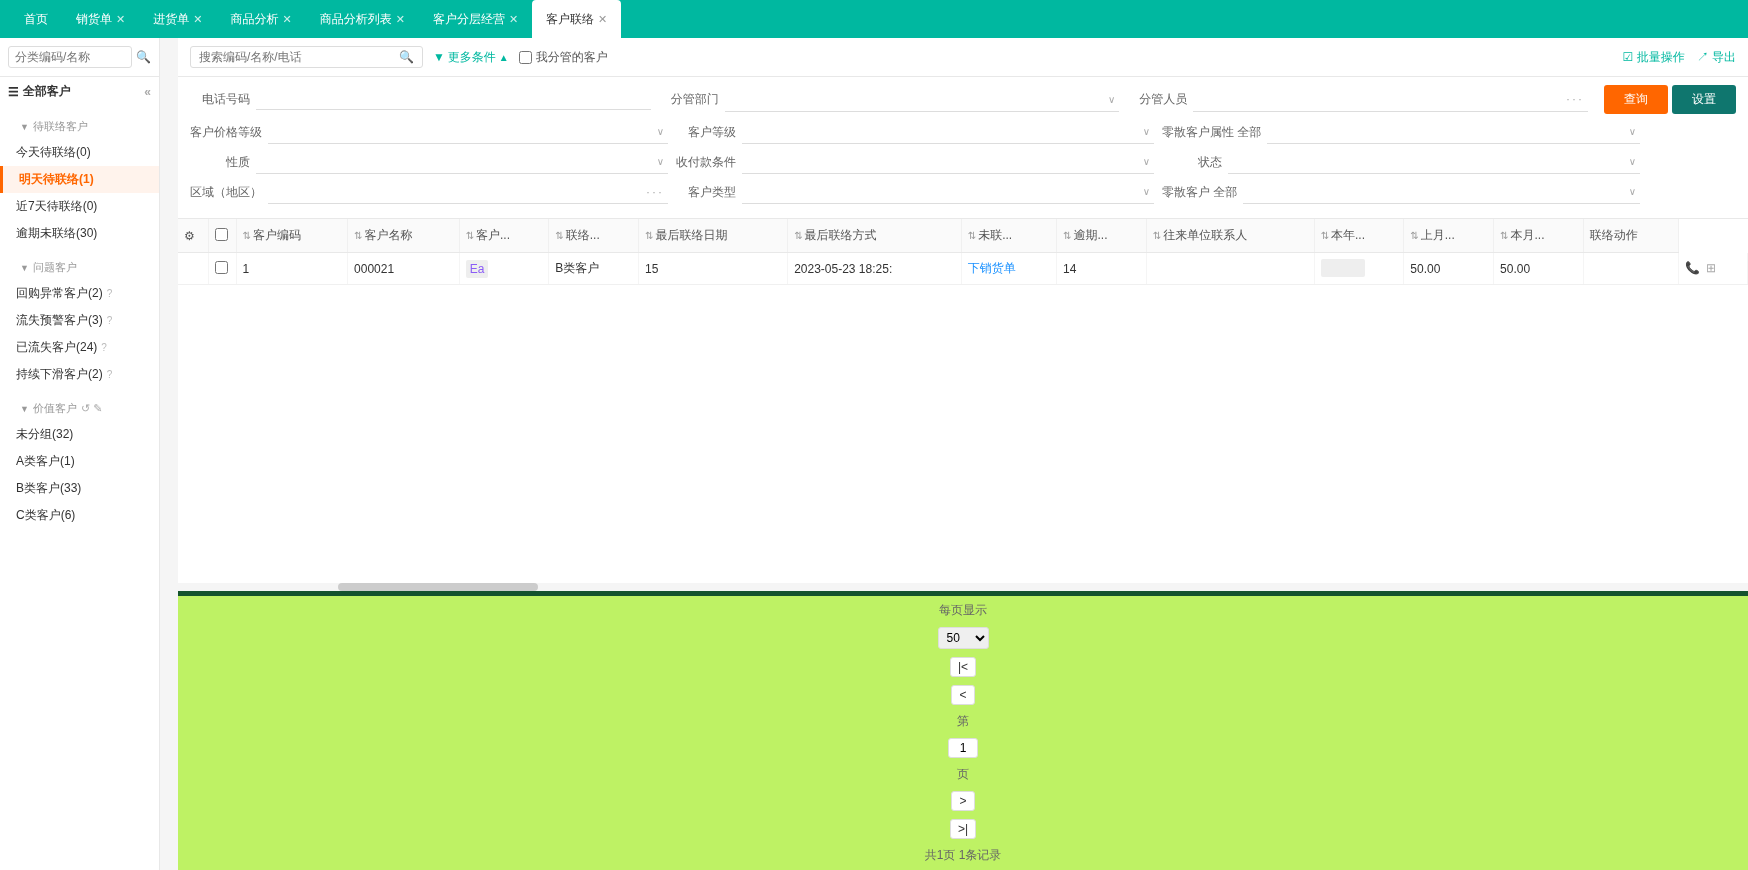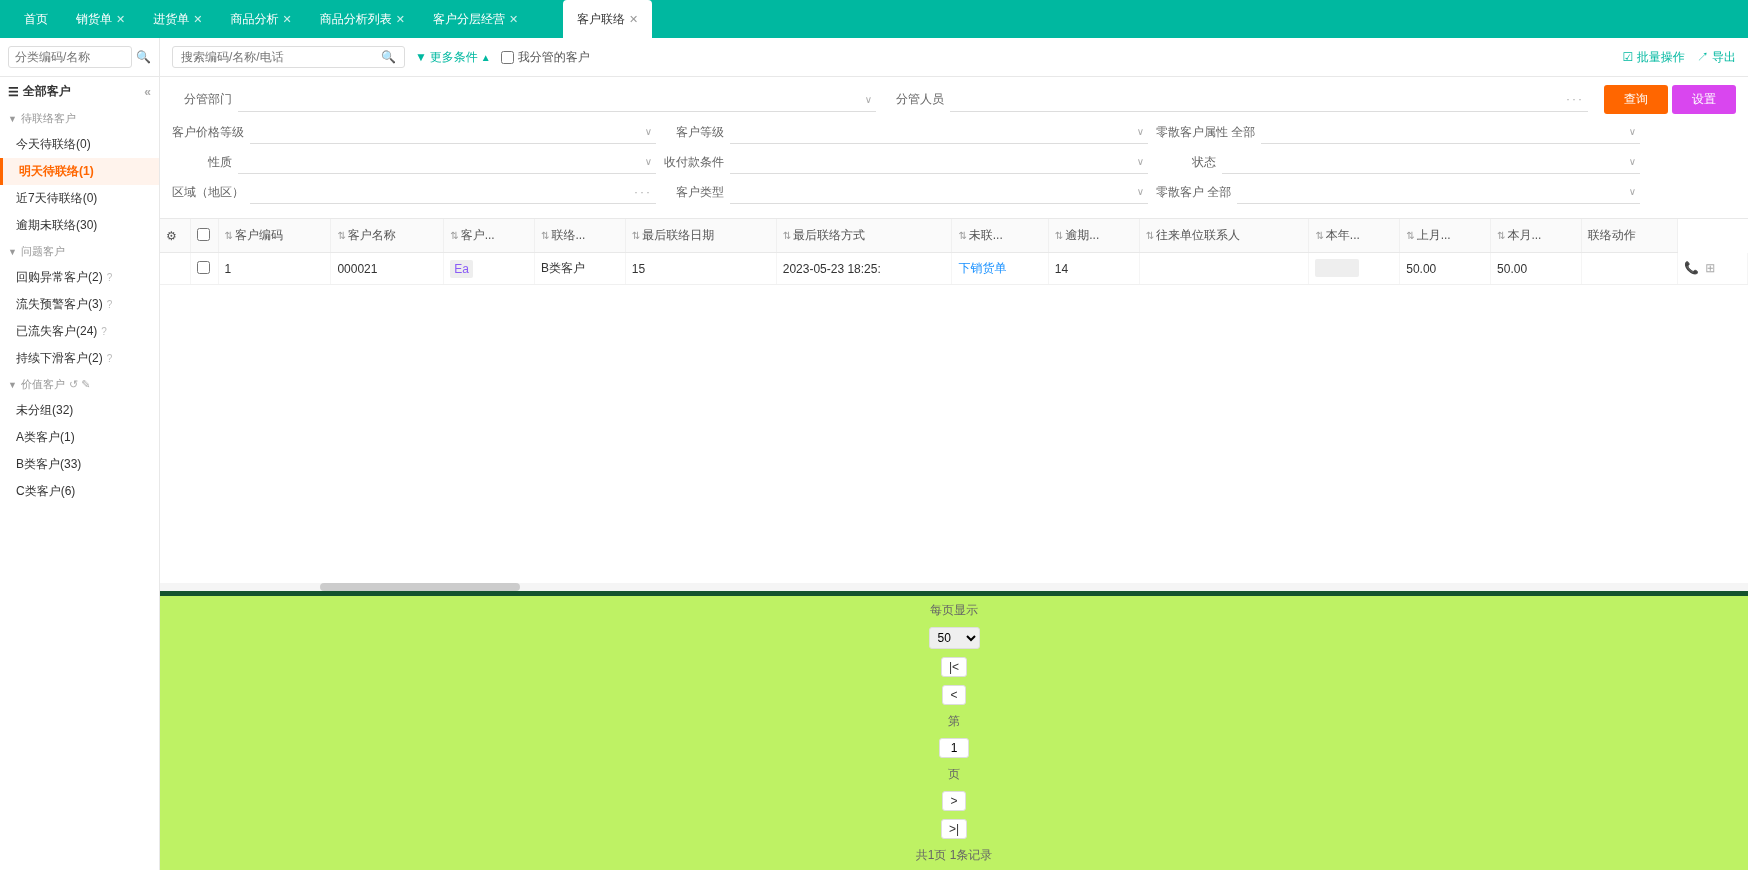--- a/index.html
+++ b/index.html
@@ -1,35 +1,35 @@
 <!DOCTYPE html>
 <html><head>
   <meta charset="utf-8">
   <style>
     * { box-sizing: border-box; margin: 0; padding: 0; font-family: 'Microsoft YaHei', SimSun, sans-serif; font-size: 12px; }
     body { background: #f5f5f5; }
 
     
     .top-nav { background: #00b8a0; display: flex; align-items: center; height: 38px; padding: 0 10px; }
     .top-nav .nav-item { color: #fff; padding: 0 14px; height: 38px; display: flex; align-items: center; cursor: pointer; font-size: 13px; white-space: nowrap; }
-    .top-nav .nav-item.active { background: #fff; color: #333; border-radius: 4px 4px 0 0; height: 38px; margin-left: 31px; }
+    .top-nav .nav-item.active { background: #fff; color: #333; border-radius: 4px 4px 0 0; height: 38px; }
     .nav-close { margin-left: 4px; font-size: 11px; color: rgba(255,255,255,0.8); }
     .nav-item.active .nav-close { color: #999; }
 
     
-    .main-layout { display: flex; height: calc(100vh - 38px); }
+    .main-layout { display: flex; height: calc(100vh - 38px); gap: 18px; }
 
     
     .sidebar { width: 160px; background: #fff; border-right: 1px solid #e8e8e8; overflow-y: auto; flex-shrink: 0; }
     .sidebar-search { display: flex; align-items: center; padding: 8px; border-bottom: 1px solid #e8e8e8; }
     .sidebar-search input { border: 1px solid #ddd; border-radius: 3px; padding: 3px 6px; width: 100%; font-size: 12px; outline: none; }
     .sidebar-search .search-icon { margin-left: 4px; color: #aaa; cursor: pointer; }
     .sidebar-section { padding: 6px 8px; color: #333; font-weight: bold; display: flex; align-items: center; cursor: pointer; }
     .sidebar-section .collapse-btn { margin-left: auto; color: #aaa; }
-    .sidebar-group-title { padding: 5px 8px; color: #999; font-size: 11px; display: flex; align-items: center; }
+    .sidebar-group-title { padding: 5px 20px; color: #999; font-size: 11px; display: flex; align-items: center; margin-top: 8px; }
     .sidebar-group-title::before { content: '▼'; font-size: 9px; margin-right: 4px; }
     .sidebar-item { padding: 5px 8px 5px 16px; color: #333; cursor: pointer; display: flex; align-items: center; }
     .sidebar-item.active { background: #fff3ec; color: #ff6600; font-weight: bold; border-left: 3px solid #ff6600; }
     .sidebar-item .help-icon { margin-left: 4px; color: #bbb; font-size: 10px; }
 
     
     .content { flex: 1; display: flex; flex-direction: column; overflow: hidden; }
 
     
     .search-bar { background: #fff; padding: 8px 12px; display: flex; align-items: center; border-bottom: 1px solid #e8e8e8; gap: 10px; }
@@ -45,21 +45,21 @@
     
     .filter-form { background: #fff; padding: 8px 12px; border-bottom: 1px solid #e8e8e8; }
     .filter-row { display: flex; align-items: center; gap: 8px; margin-bottom: 6px; }
     .filter-field { display: flex; align-items: center; flex: 1; gap: 6px; }
     .filter-field label { color: #666; white-space: nowrap; min-width: 60px; text-align: right; }
     .filter-field .field-input { flex: 1; border: none; border-bottom: 1px solid #ddd; padding: 3px 4px; outline: none; font-size: 12px; color: #333; }
     .field-box { flex: 1; border-bottom: 1px solid #ddd; padding: 3px 4px; display: flex; align-items: center; justify-content: space-between; min-height: 24px; }
     .field-box .chevron { color: #aaa; font-size: 10px; }
     .field-box .dots { color: #aaa; letter-spacing: 2px; }
     .query-btn { background: #ff6600; color: #fff; border: none; padding: 6px 20px; border-radius: 3px; cursor: pointer; font-size: 12px; }
-    .setting-btn { background: #d946ef; color: #fff; border: none; padding: 6px 20px; border-radius: 3px; cursor: pointer; font-size: 12px; }
+    .setting-btn { background: #0f766e; color: #fff; border: none; padding: 6px 20px; border-radius: 3px; cursor: pointer; font-size: 12px; }
 
     
     .table-wrap { flex: 1; overflow: auto; background: #fff; }
     table { width: 100%; border-collapse: collapse; }
     thead tr { background: #fafafa; }
     th { padding: 8px 6px; text-align: left; border-bottom: 1px solid #e8e8e8; border-right: 1px solid #f0f0f0; color: #555; font-weight: normal; white-space: nowrap; }
     td { padding: 7px 6px; border-bottom: 1px solid #f0f0f0; border-right: 1px solid #f5f5f5; color: #333; white-space: nowrap; }
     .th-icon { color: #999; margin-right: 2px; font-size: 10px; }
     .link-text { color: #1890ff; cursor: pointer; }
     .action-icons { display: flex; gap: 6px; align-items: center; color: #aaa; cursor: pointer; }
@@ -163,20 +163,24 @@
         <span>
           <span>↗</span>
           <span>导出</span>
         </span>
       </div>
     </div>
 
     <div class="filter-form">
 
       <div class="filter-row">
+        <div class="filter-field">
+          <label>电话号码</label>
+          <input type="text" class="field-input" value="" style="flex: 2 1 0%;">
+        </div>
         <div class="filter-field">
           <label>分管部门</label>
           <div class="field-box" style="flex:2;">
             <span></span>
             <span class="chevron">∨</span>
           </div>
         </div>
         <div class="filter-field">
           <label>分管人员</label>
           <div class="field-box" style="flex:2;">

